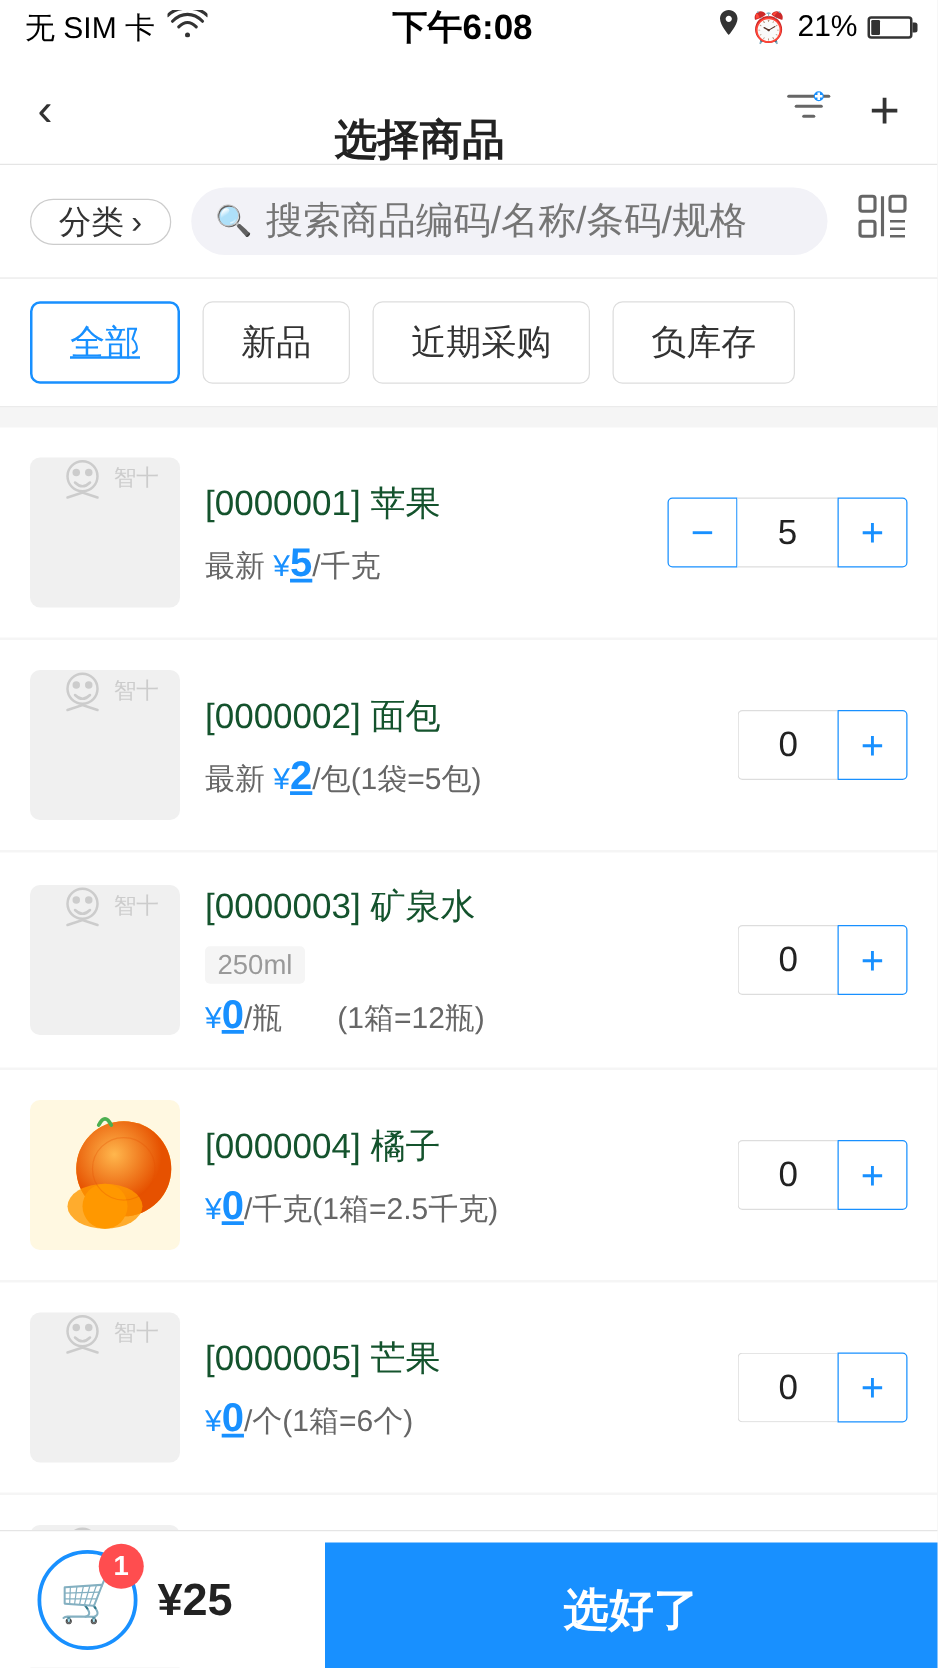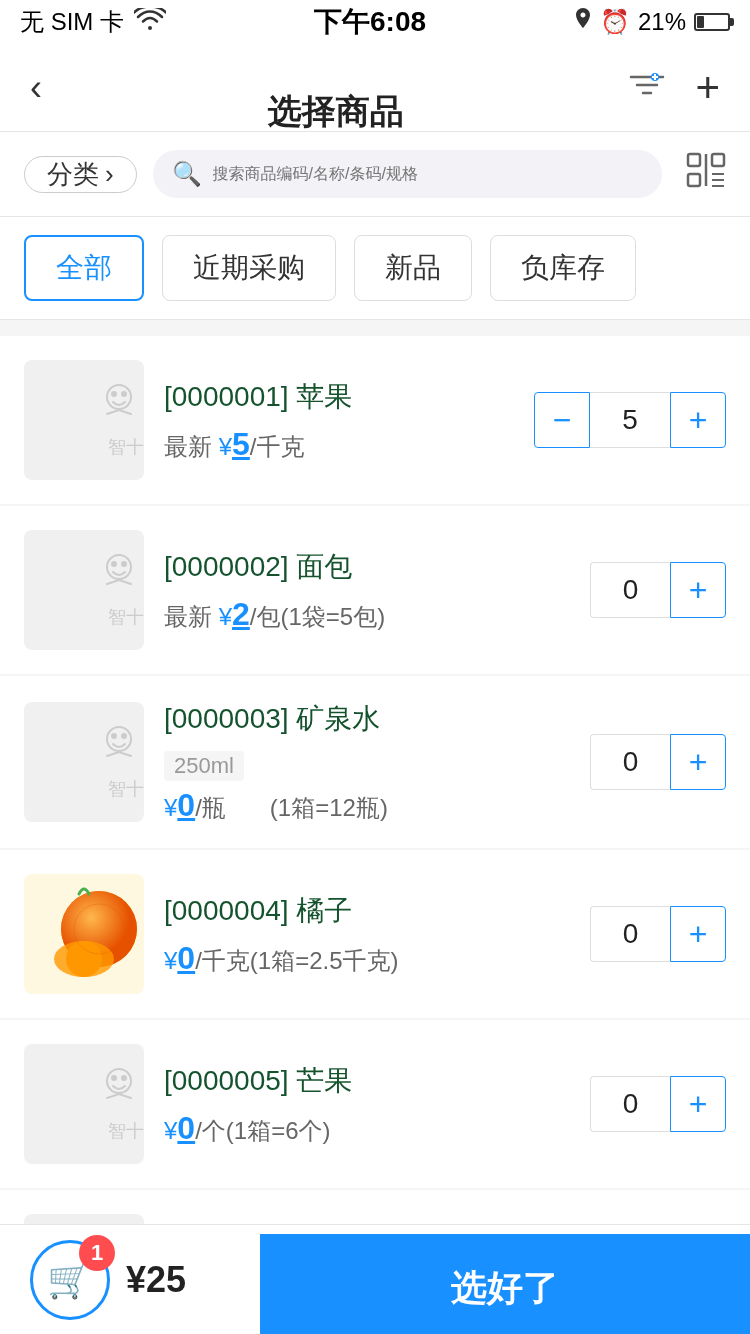--- a/index.html
+++ b/index.html
@@ -118,21 +118,21 @@
       display: flex;
       align-items: center;
       padding: 10px 20px;
       gap: 10px;
     }
     .search-icon-inner { color: #aaa; font-size: 24px; }
     .search-input {
       background: transparent;
       border: none;
       outline: none;
-      font-size: 16px;
+      font-size: 30px;
       color: #999;
       width: 100%;
     }
     .scan-icon {
       font-size: 32px;
       color: #666;
       cursor: pointer;
       margin-left: 8px;
     }
 
@@ -150,20 +150,21 @@
       font-size: 28px;
       cursor: pointer;
       border: 1px solid #ddd;
       background: #fff;
       color: #333;
     }
     .tab-item.active {
       border: 2px solid #1890ff;
       color: #1890ff;
       background: #fff;
+      text-decoration: underline;
     }
 
     
     .divider { height: 16px; background: #f5f5f5; }
 
     
     .product-list { background: #f5f5f5; }
 
     .product-item {
       background: #fff;
@@ -181,22 +182,22 @@
       flex-shrink: 0;
       border-radius: 8px;
       background: #f0f0f0;
       display: flex;
       align-items: center;
       justify-content: center;
       overflow: hidden;
     }
     .owl-placeholder {
       display: flex;
-      flex-direction: column;
-      align-items: flex-end;
+      flex-direction: row;
+      align-items: flex-start;
       justify-content: center;
       width: 100%;
       height: 100%;
     }
     .owl-icon {
       font-size: 36px;
       color: #ccc;
     }
     .owl-text {
       font-size: 18px;
@@ -405,22 +406,22 @@
       <line x1="20" y1="2" x2="20" y2="34" stroke="#666" stroke-width="2.5"></line>
       <line x1="26" y1="22" x2="38" y2="22" stroke="#666" stroke-width="2"></line>
       <line x1="26" y1="28" x2="38" y2="28" stroke="#666" stroke-width="2"></line>
       <line x1="26" y1="34" x2="38" y2="34" stroke="#666" stroke-width="2"></line>
     </svg>
   </span>
 </div>
 
 <div class="tabs-bar">
   <button class="tab-item active">全部</button>
+  <button class="tab-item">新品</button>
   <button class="tab-item">近期采购</button>
-  <button class="tab-item">新品</button>
   <button class="tab-item">负库存</button>
 </div>
 
 <div class="divider"></div>
 
 <div class="product-list">
 
   <div class="product-item">
     <div class="product-thumb">
       <div class="owl-placeholder">

